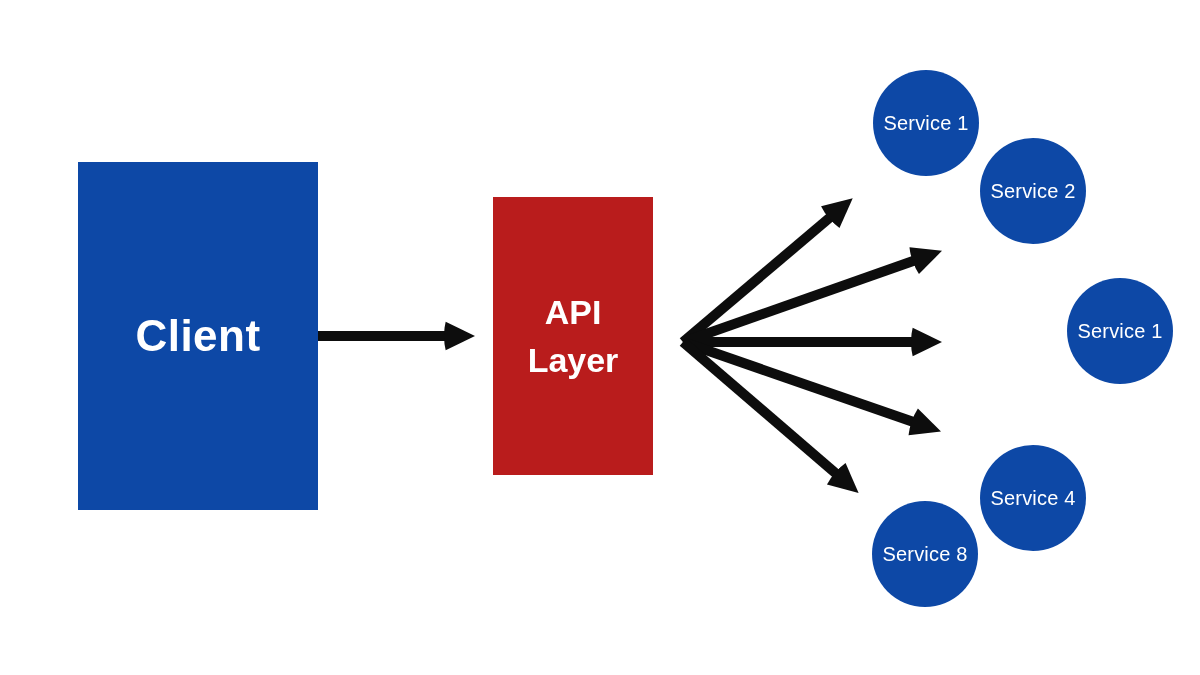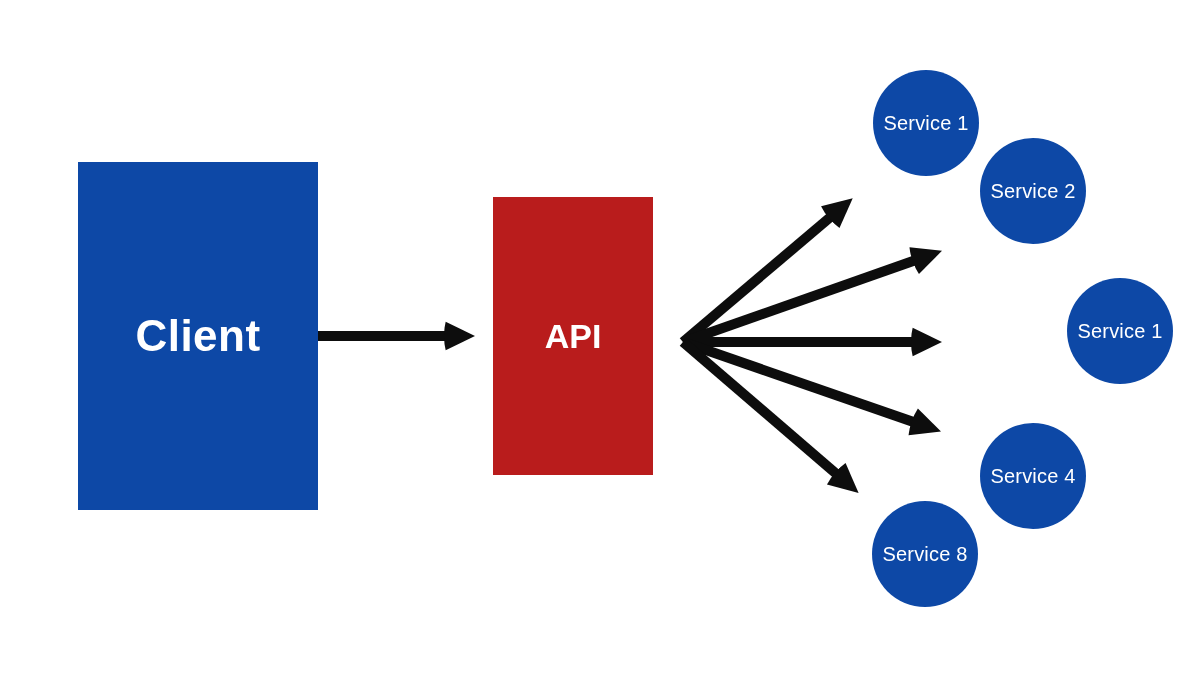--- a/index.html
+++ b/index.html
@@ -66,21 +66,21 @@
   }
   .circle-node .label {
     font-size: 20px;
     font-weight: normal;
     letter-spacing: 0.2px;
     white-space: nowrap;
   }
   .svc-1 { left: 873px; top: 70px;  }
   .svc-2 { left: 980px; top: 138px; }
   .svc-3 { left: 1067px; top: 278px; }
-  .svc-4 { left: 980px; top: 423px; }
+  .svc-4 { left: 980px; top: 445px; }
   .svc-5 { left: 872px; top: 501px; }
 </style>
 </head>
 <body style="background: rgb(255, 255, 255);">
 
 <div class="canvas">
 
   <svg class="arrows-layer" viewBox="0 0 1200 675" aria-hidden="true">
     <defs>
       <marker id="ah" viewBox="0 0 10 10" refX="0.6" refY="5" markerWidth="3.1" markerHeight="3.1" orient="auto" markerUnits="strokeWidth">
@@ -96,20 +96,21 @@
       <path d="M683,342 L836.5,474" marker-end="url(#ah)"></path>
     </g>
   </svg>
 
   <div class="node rect-node client-box" data-fill="diagram.colors.node_blue" style="background: rgb(13, 72, 166);">
     <span class="label">Client</span>
   </div>
 
   <div class="node rect-node api-box" data-fill="diagram.colors.node_blue" style="background: #b91c1c;">
     <span class="line">API</span>
+    <span class="line">Layer</span>
   </div>
 
   <div class="node circle-node svc-1" data-fill="diagram.colors.node_blue" style="background: rgb(13, 72, 166);">
     <span class="label">Service 1</span>
   </div>
 
   <div class="node circle-node svc-2" data-fill="diagram.colors.node_blue" style="background: rgb(13, 72, 166);">
     <span class="label">Service 2</span>
   </div>
 

